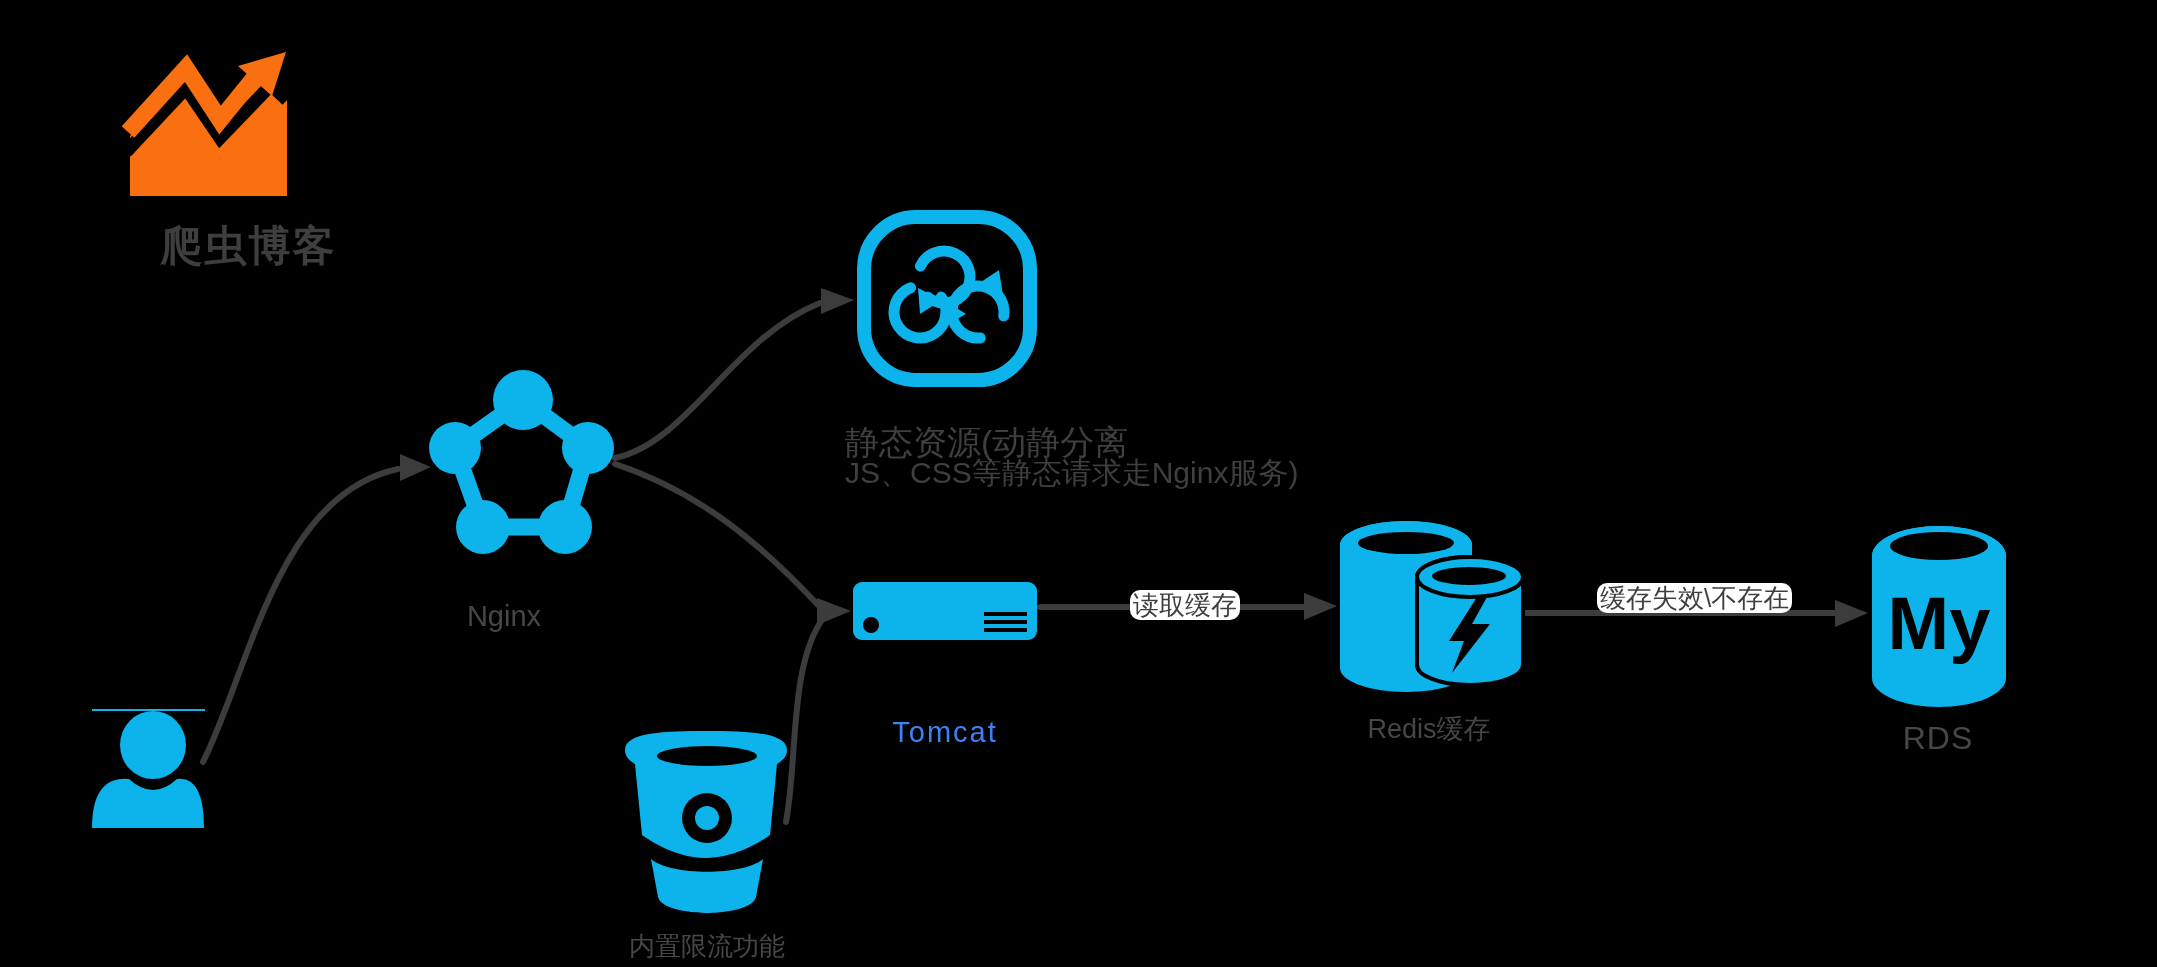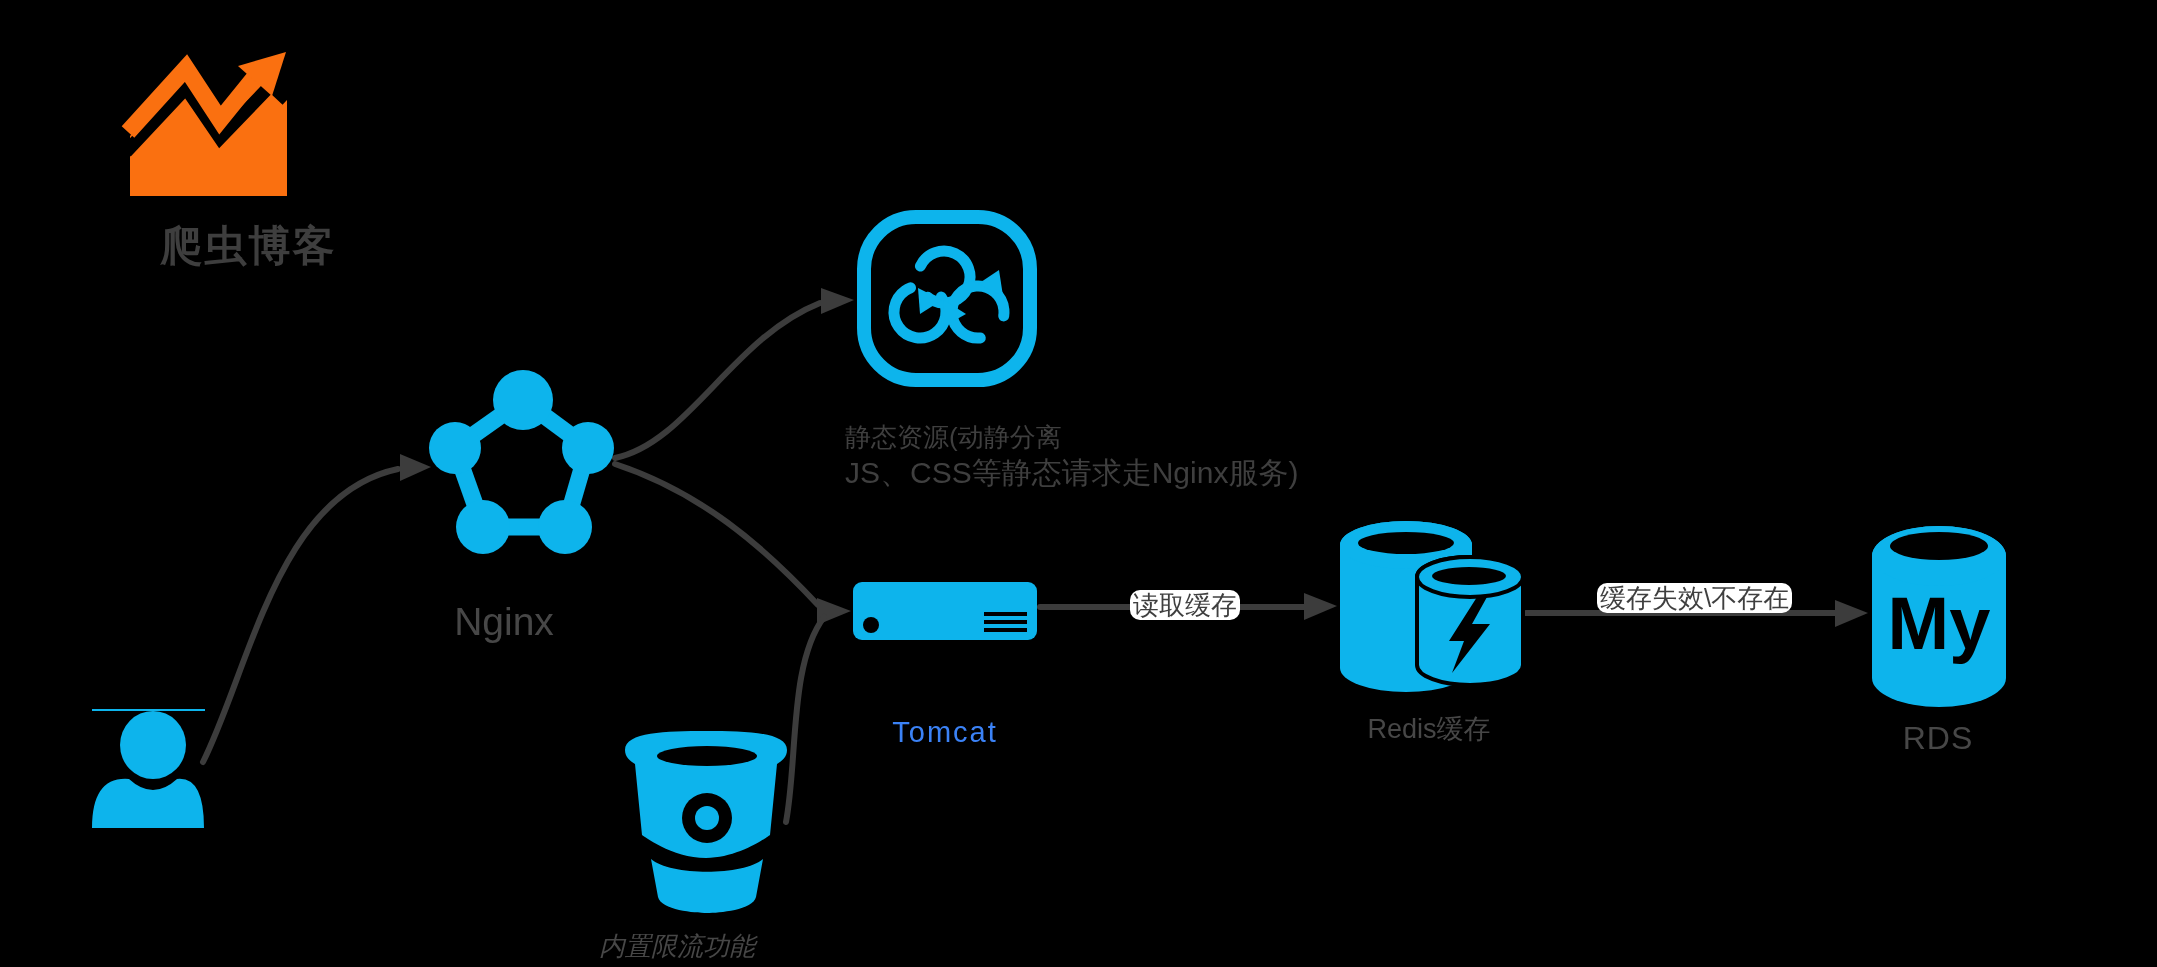--- a/index.html
+++ b/index.html
@@ -12,25 +12,25 @@
   .lbl{position:absolute;color:#474747;white-space:nowrap;}
   .lbl.center{text-align:center;}
   .site-url{
     position:absolute;left:1760px;top:80px;width:260px;
     font-size:30px;font-weight:bold;color:#cb0606;letter-spacing:1px;
   }
   .logo-text{
     position:absolute;left:120px;top:218px;width:185px;text-align:center;
     font-size:42px;font-weight:bold;color:#3e3e3e;letter-spacing:2px;margin-left:36px;
   }
-  .nginx-lbl{left:439px;top:600px;width:130px;font-size:39px;}
-  .static-note1{left:845px;top:420px;font-size:26px;color:#3f3f3f;}
+  .nginx-lbl{left:439px;top:600px;width:130px;font-size:29px;}
+  .static-note1{left:845px;top:420px;font-size:34px;color:#3f3f3f;}
   .static-note2{left:845px;top:453px;font-size:30px;color:#3f3f3f;}
   .tomcat-lbl{left:853px;top:716px;width:184px;font-size:29px;letter-spacing:2px;color:#3b82f6;}
-  .bucket-lbl{left:597px;top:929px;width:160px;font-size:26px;font-style:italic;}
+  .bucket-lbl{left:627px;top:929px;width:160px;font-size:26px;}
   .redis-lbl{left:1349px;top:711px;width:160px;font-size:27px;}
   .rds-lbl{left:1878px;top:720px;width:120px;font-size:32px;letter-spacing:1px;}
   .edge-label{
     position:absolute;background:#ffffff;color:#3f3f3f;
     font-size:26px;line-height:30px;padding:0 3px;white-space:nowrap;border-radius:10px;
   }
   .edge-read{left:1130px;top:590px;}
   .edge-miss{left:1597px;top:583px;}
 </style>
 </head>

